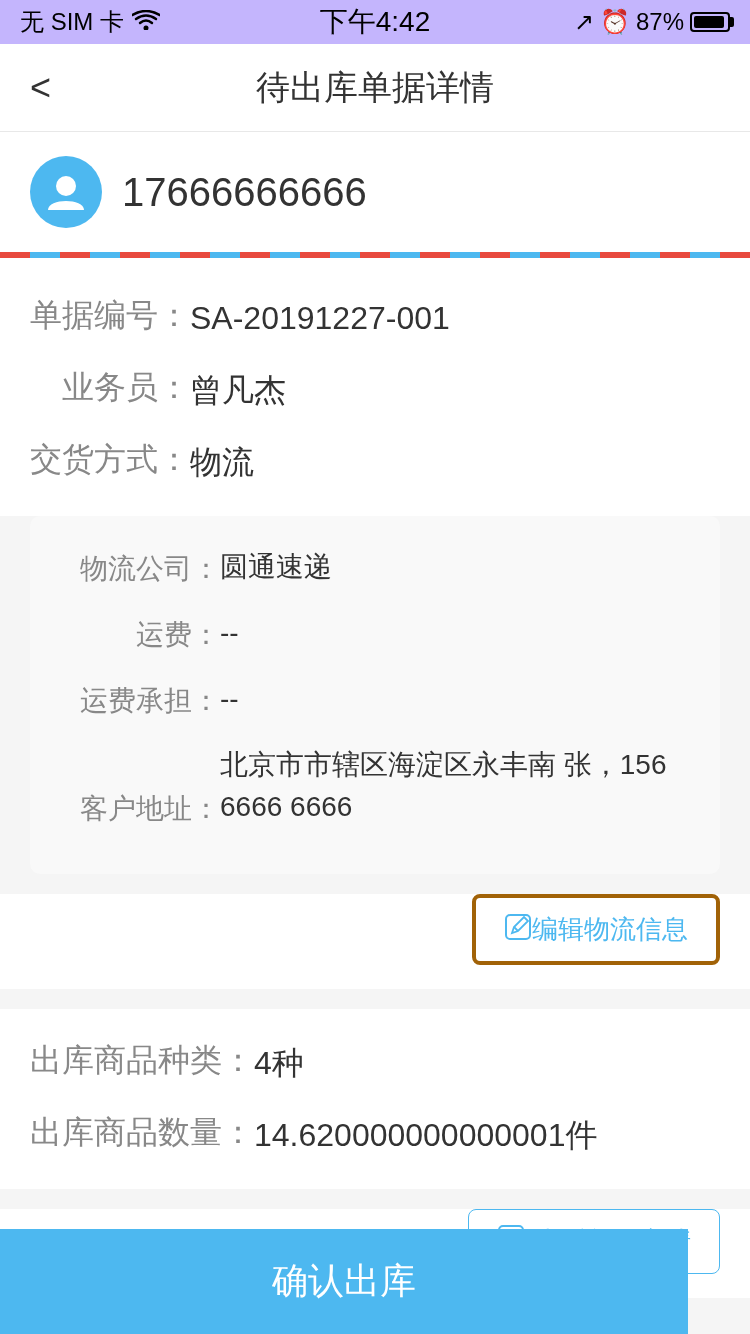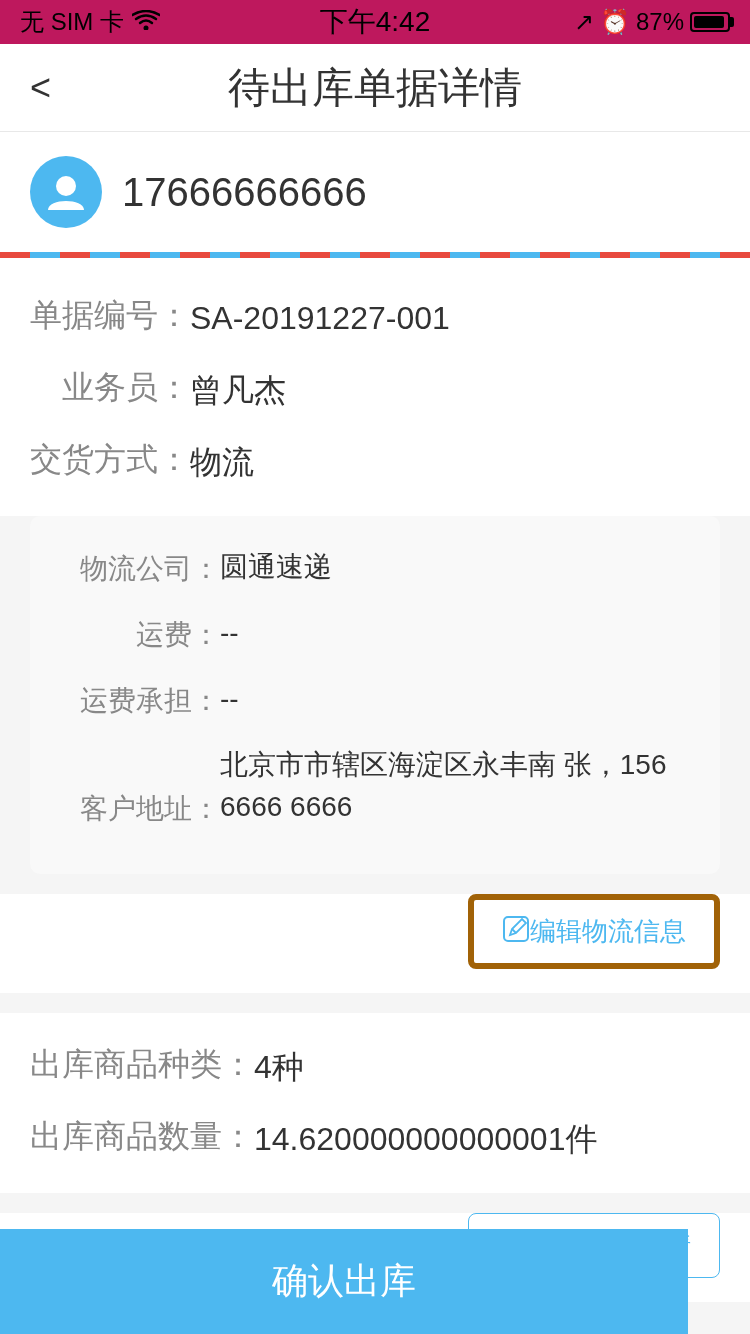--- a/index.html
+++ b/index.html
@@ -9,21 +9,21 @@
       min-height: 1334px;
       font-family: -apple-system, "PingFang SC", "Helvetica Neue", Arial, sans-serif;
       background: #f5f5f5;
       position: relative;
     }
 
     
     .status-bar {
       width: 750px;
       height: 44px;
-      background: #be185d;
+      background: #c4b5fd;
       display: flex;
       align-items: center;
       justify-content: space-between;
       padding: 0 20px;
       font-size: 26px;
     }
     .status-left {
       display: flex;
       align-items: center;
       gap: 8px;
@@ -93,21 +93,21 @@
     .nav-back {
       font-size: 36px;
       color: #333;
       cursor: pointer;
       padding: 10px 10px 10px 0;
     }
     .nav-title {
       position: absolute;
       left: 50%;
       transform: translateX(-50%);
-      font-size: 42px;
+      font-size: 34px;
       font-weight: 500;
       color: #333;
     }
 
     
     .customer-header {
       background: #fff;
       padding: 24px 30px;
       display: flex;
       align-items: center;
@@ -205,21 +205,21 @@
     
     .edit-btn-row {
       display: flex;
       justify-content: flex-end;
       padding: 0 30px 24px;
       background: #fff;
     }
     .edit-btn {
       display: flex;
       align-items: center;
-      border: 6px solid #a16207;
+      border: 4px solid #a16207;
       border-radius: 8px;
       padding: 14px 28px;
       color: #4db8f0;
       font-size: 26px;
       background: #fff;
       cursor: pointer;
     }
     .edit-icon {
       font-size: 24px;
     }

